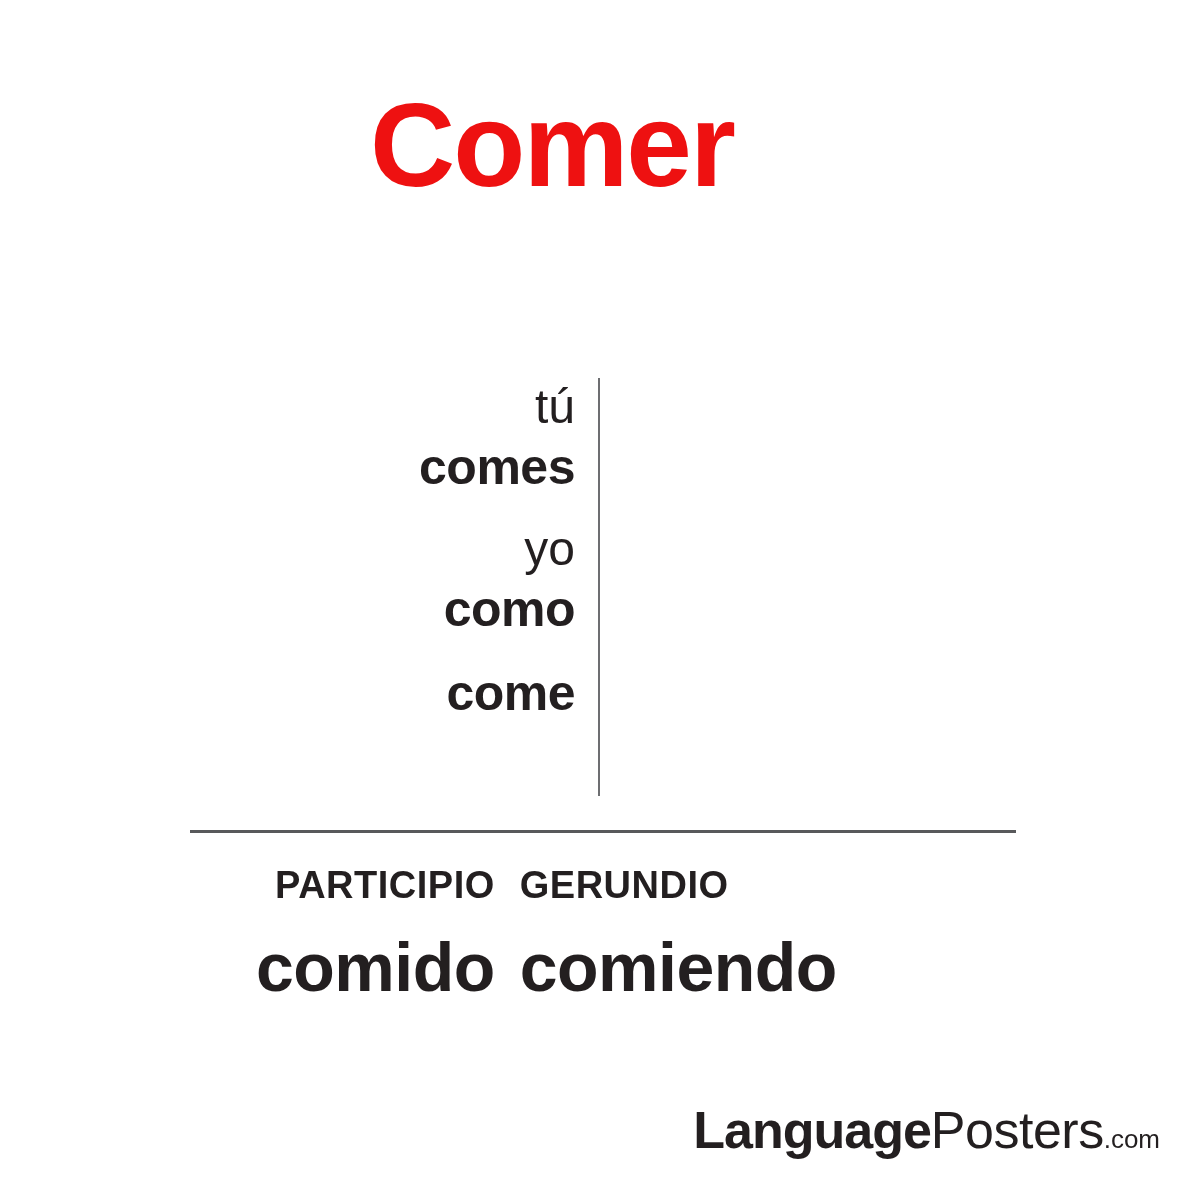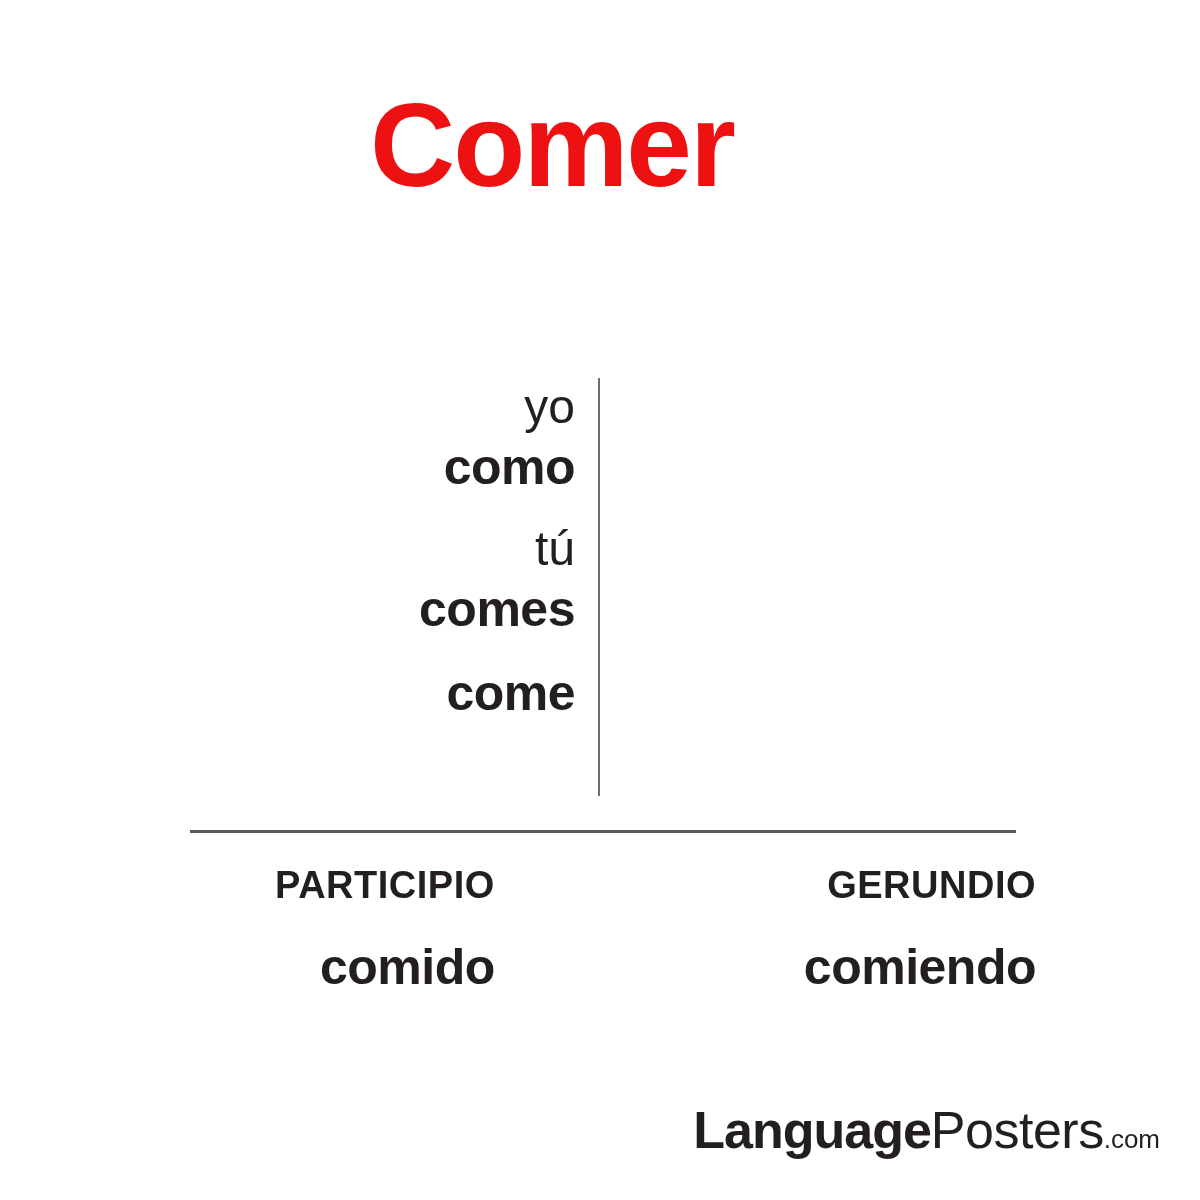--- a/index.html
+++ b/index.html
@@ -137,34 +137,34 @@
     left: 0;
     width: 1036px;
     display: flex;
   }
   .forms-col.left {
     width: 575px;
     text-align: right;
   }
   .forms-col.right {
     width: 625px;
-    text-align: right;
+    text-align: left;
     padding-left: 25px;
     box-sizing: border-box;
   }
   .forms-label {
     font-size: 38px;
     font-weight: bold;
     letter-spacing: 0.5px;
     line-height: 46px;
     color: #231f20;
     white-space: nowrap;
   }
   .forms-value {
-    font-size: 50px;
+    font-size: 68px;
     font-weight: bold;
     letter-spacing: -0.5px;
     line-height: 62px;
     color: #231f20;
     margin-top: 28px;
     white-space: nowrap;
   }
 
   
   .footer-logo {
@@ -204,37 +204,37 @@
   </div>
 
   <div class="conj-table">
 
     <div class="conj-divider"></div>
 
     <div class="conj-rows">
 
       <div class="conj-row">
         <div class="conj-cell left">
+          <div class="pronoun">tú</div>
+          <div class="form">comes</div>
+        </div>
+        <div class="conj-cell right">
+          <div class="pronoun">vosotros</div>
+          <div class="form">coméis</div>
+        </div>
+      </div>
+
+      <div class="conj-row">
+        <div class="conj-cell left">
           <div class="pronoun">yo</div>
           <div class="form">como</div>
         </div>
         <div class="conj-cell right">
           <div class="pronoun">nosotros</div>
           <div class="form">comemos</div>
-        </div>
-      </div>
-
-      <div class="conj-row">
-        <div class="conj-cell left">
-          <div class="pronoun">tú</div>
-          <div class="form">comes</div>
-        </div>
-        <div class="conj-cell right">
-          <div class="pronoun">vosotros</div>
-          <div class="form">coméis</div>
         </div>
       </div>
 
       <div class="conj-row">
         <div class="conj-cell left">
           <div class="form">come</div>
         </div>
         <div class="conj-cell right">
           <div class="pronoun">ellos/ellas</div>
           <div class="form">comen</div>

